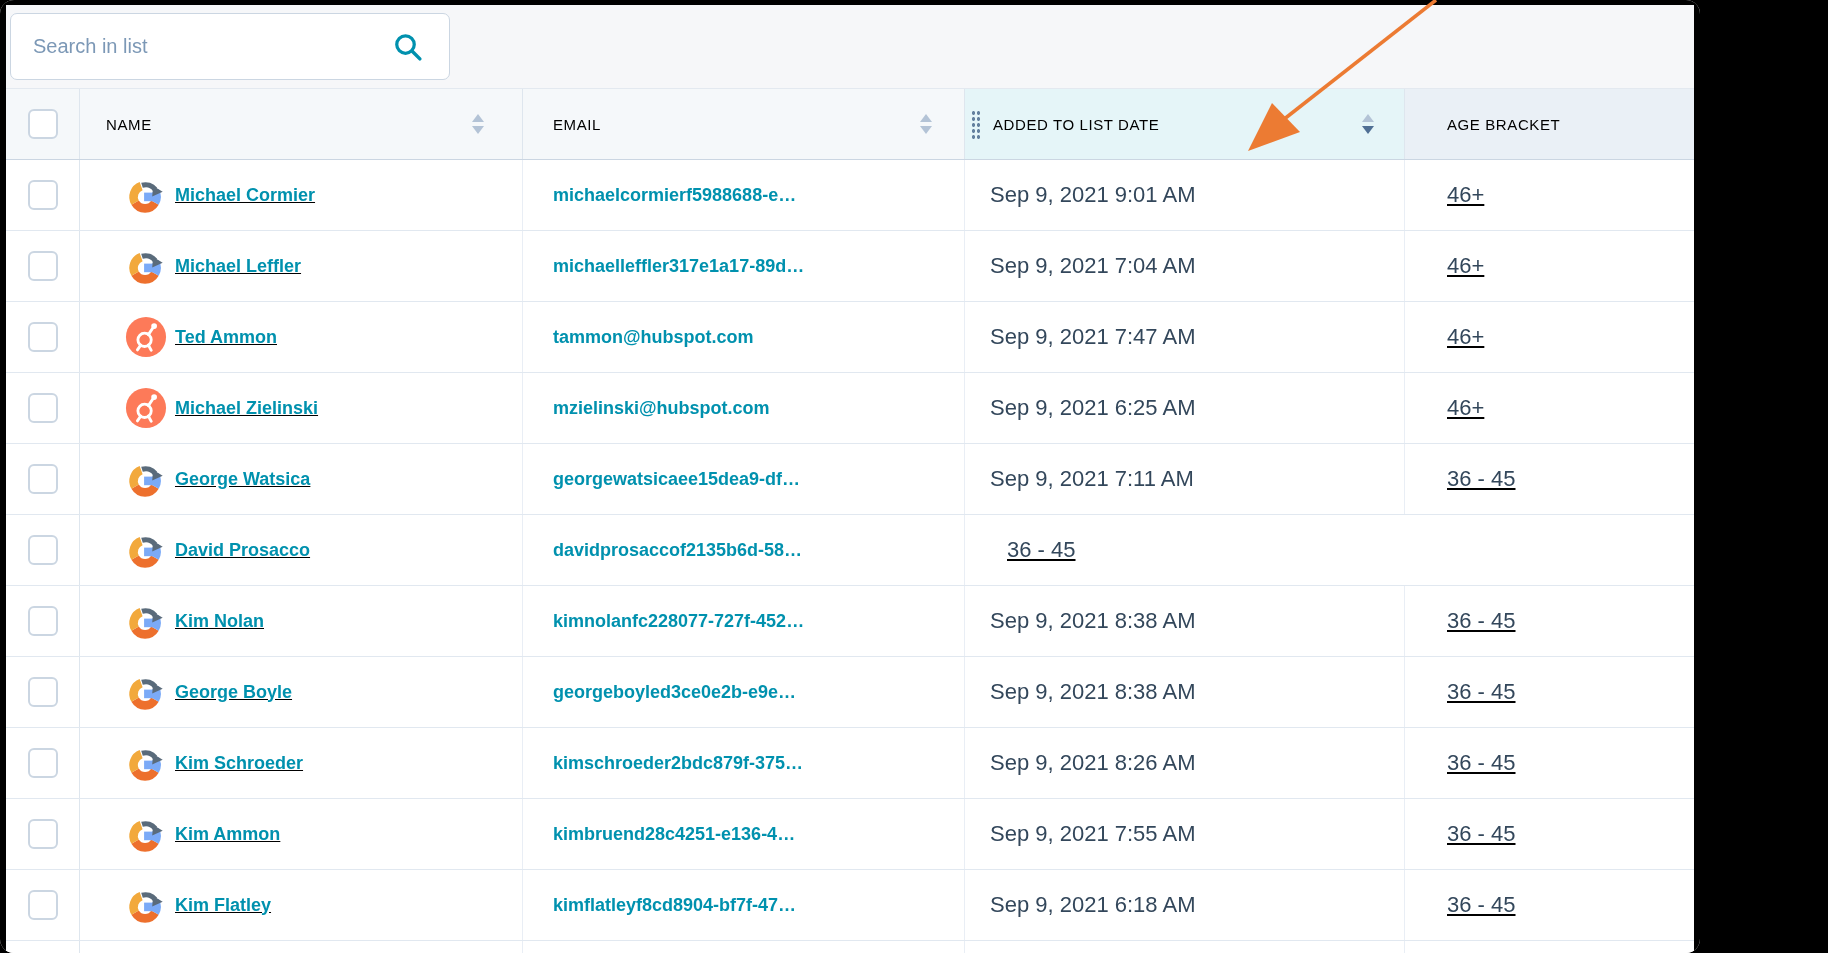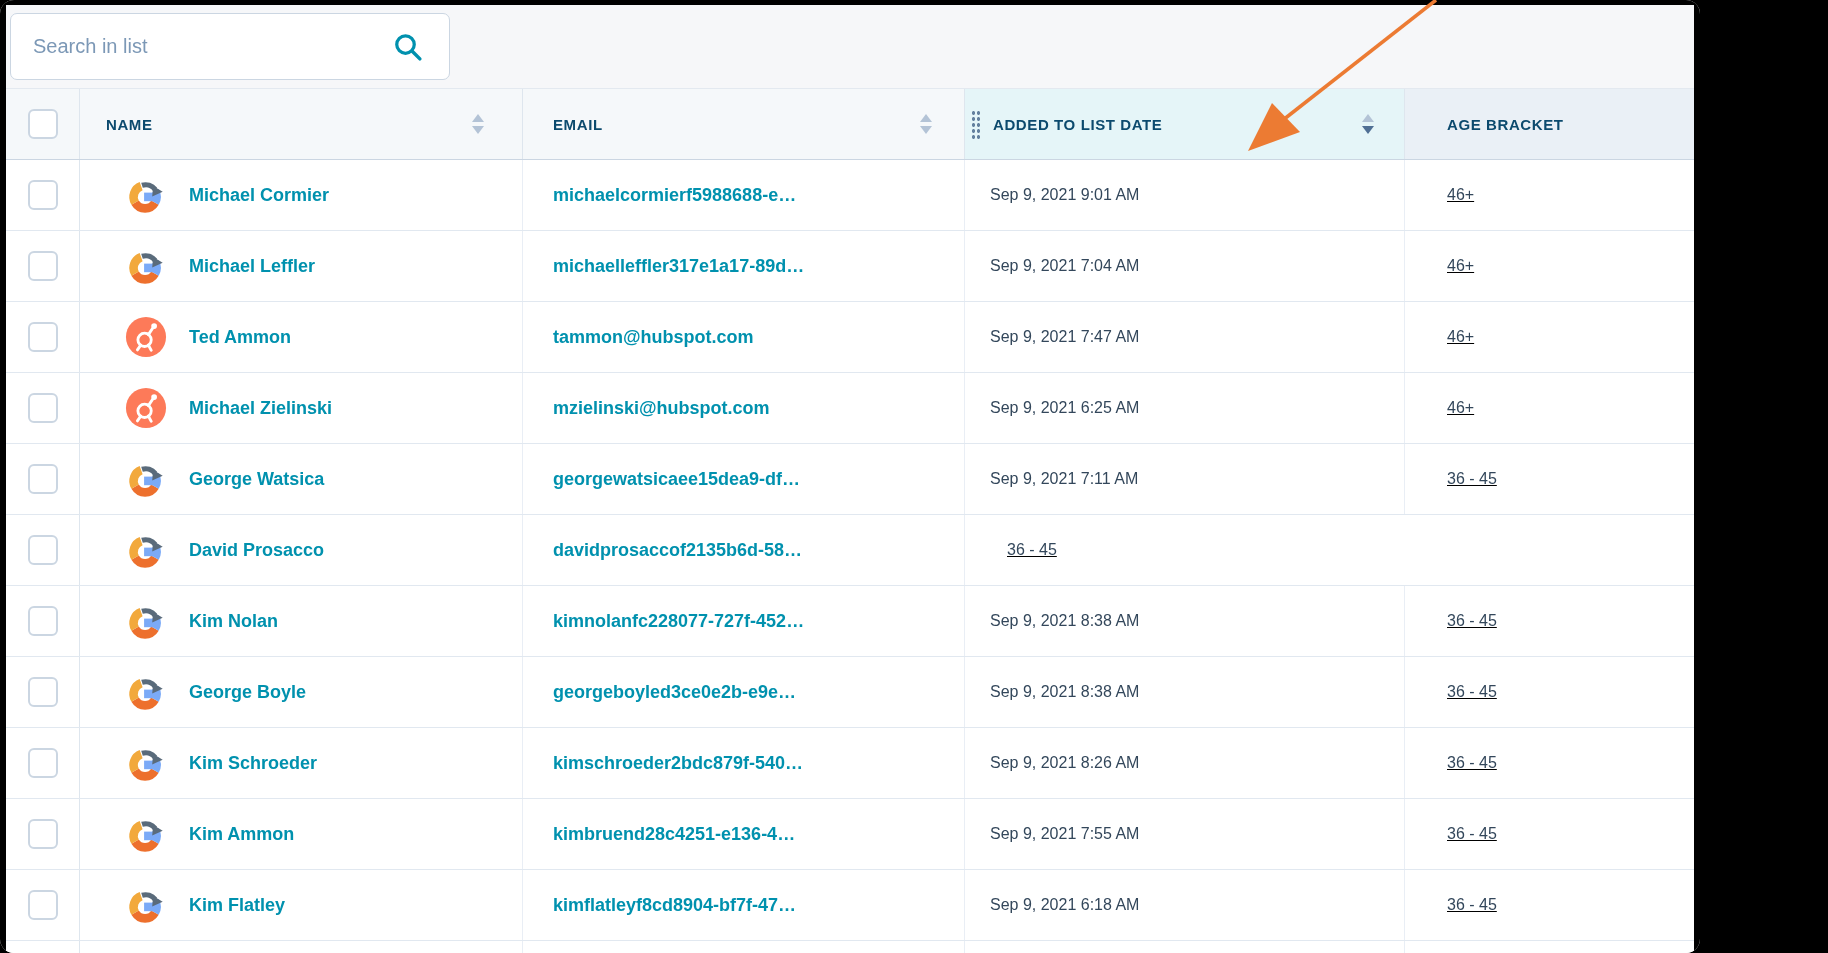--- a/index.html
+++ b/index.html
@@ -36,21 +36,21 @@
   }
   .grid-row { display:grid; grid-template-columns:74px 443px 442px 440px 1fr; }
 
   .thead {
     height:72px; background:#f5f8fa;
     border-top:1px solid #e3e9f0; border-bottom:1px solid #cbd6e2;
   }
   .th {
     position:relative; display:flex; align-items:center;
     border-right:1px solid #dee6ee;
-    color:#0c4a6e; font-size:15px; font-weight:700; letter-spacing:.6px;
+    color:#000000; font-size:15px; font-weight:400; letter-spacing:.6px;
     cursor:pointer; user-select:none;
   }
   .th.last { border-right:none; }
   .th-label { white-space:nowrap; }
   .th-name  { padding-left:26px; }
   .th-email { padding-left:30px; }
   .th-date  { padding-left:6px; background:#e5f5f8; }
   .th-age   { padding-left:42px; background:#eaf0f6; }
 
   .checkbox-cell {
@@ -72,31 +72,31 @@
 
   .drag-handle {
     width:10px; height:30px; margin-right:12px; flex:0 0 auto; cursor:grab;
     background-image:radial-gradient(circle, #64819f 1.7px, transparent 1.9px);
     background-size:5px 6px; background-position:0 1px;
   }
 
   .tbody .row { height:71px; border-bottom:1px solid #e1e8f0; background:#fff; }
   .cell { display:flex; align-items:center; border-right:1px solid #e9eef5; overflow:hidden; }
   .cell.last { border-right:none;text-decoration:underline; }
-  .cell-name  { padding-left:45px; gap:22px; }
+  .cell-name  { padding-left:45px; gap:8px;text-decoration:underline; }
   .cell-email { padding-left:30px; }
   .cell-date  { padding-left:25px; }
   .cell-age   { padding-left:42px; }
 
   .avatar { width:42px; height:42px; flex:0 0 auto; }
   .link {
     color:#0091ae; font-size:18px; font-weight:700; text-decoration:none;
     white-space:nowrap; cursor:pointer;
   }
-  .plain-text { color:#33475b; font-size:16px; font-weight:400; white-space:nowrap; }
+  .plain-text { color:#33475b; font-size:22px; font-weight:400; white-space:nowrap; }
 
   .row.partial { height:40px; }
 
   .annotation-arrow-svg {
     position:absolute; left:0; top:0; width:1828px; height:953px;
     pointer-events:none; z-index:60;
   }
 </style>
 </head>
 <body>
@@ -374,21 +374,21 @@
         <path d="M 10.6 30 A 12 12 0 0 1 16.9 12.7" fill="none" stroke="#f2a93c" stroke-width="9"></path>
         <path d="M 31.4 18 A 12 12 0 0 1 31.4 30" fill="none" stroke="#7baaf7" stroke-width="9"></path>
         <rect x="20" y="19.5" width="15" height="9" fill="#7baaf7"></rect>
         <path d="M 17.8 11.9 A 12.5 12.5 0 0 1 31.5 16.2" fill="none" stroke="#5a6b7b" stroke-width="5.5"></path>
         <polygon points="29.5,12.5 39.5,18.5 28.5,23.5" fill="#5a6b7b"></polygon>
       </svg>
 
       <a class="link">Kim Schroeder</a>
     </div>
     <div class="cell cell-email">
-      <a class="link">kimschroeder2bdc879f-540…</a>
+      <a class="link">kimschroeder2bdc879f-375…</a>
     </div>
     <div class="cell cell-date">
       <span class="plain-text">Sep 9, 2021 8:26 AM</span>
     </div>
     <div class="cell cell-age last">
       <span class="plain-text">36 - 45</span>
     </div>
   </div>
 
   <div class="row grid-row">

